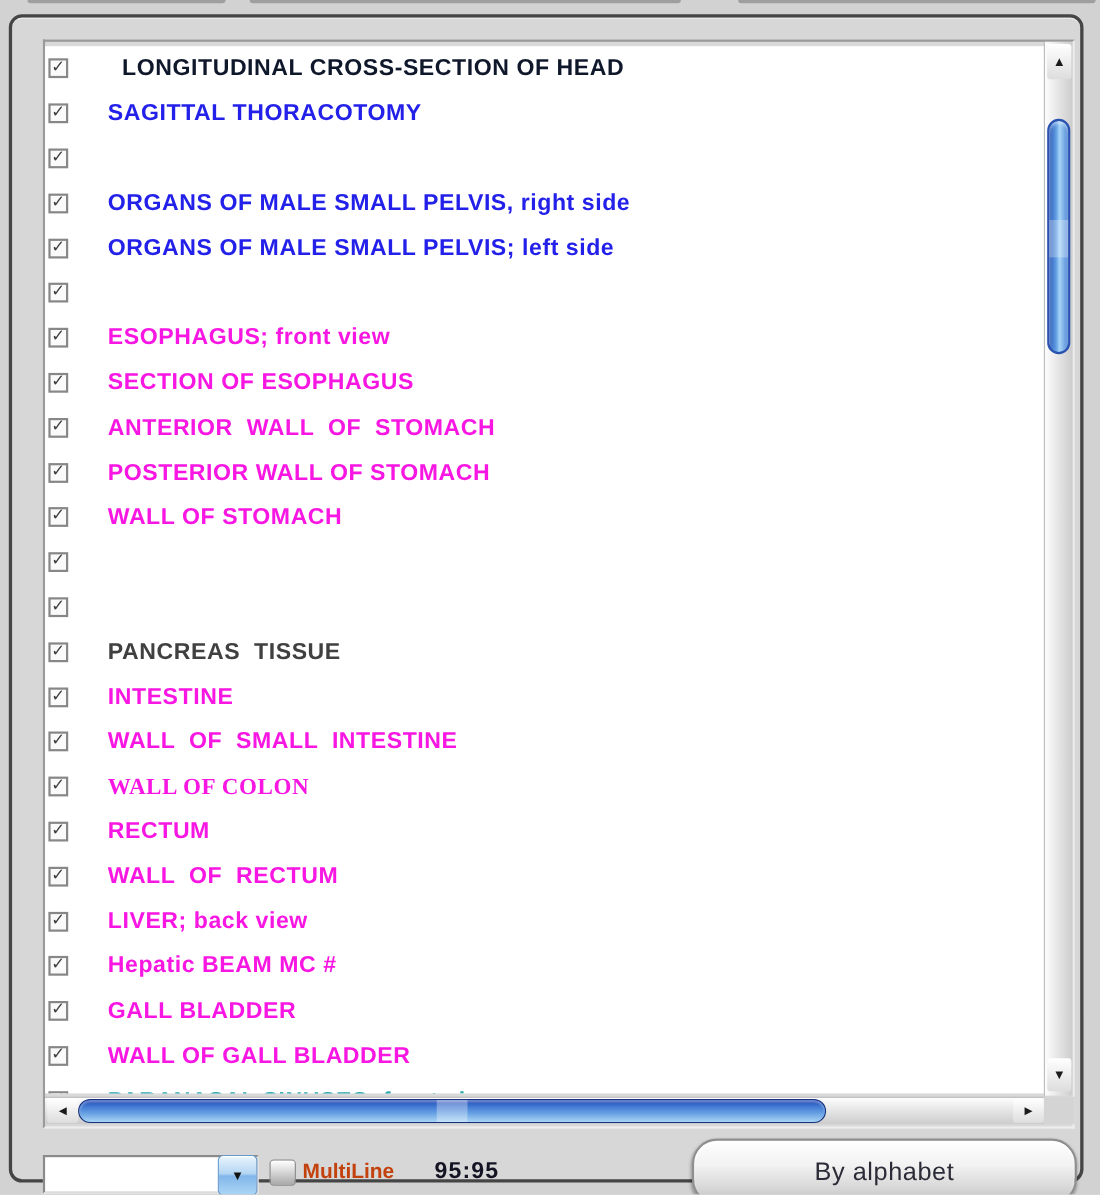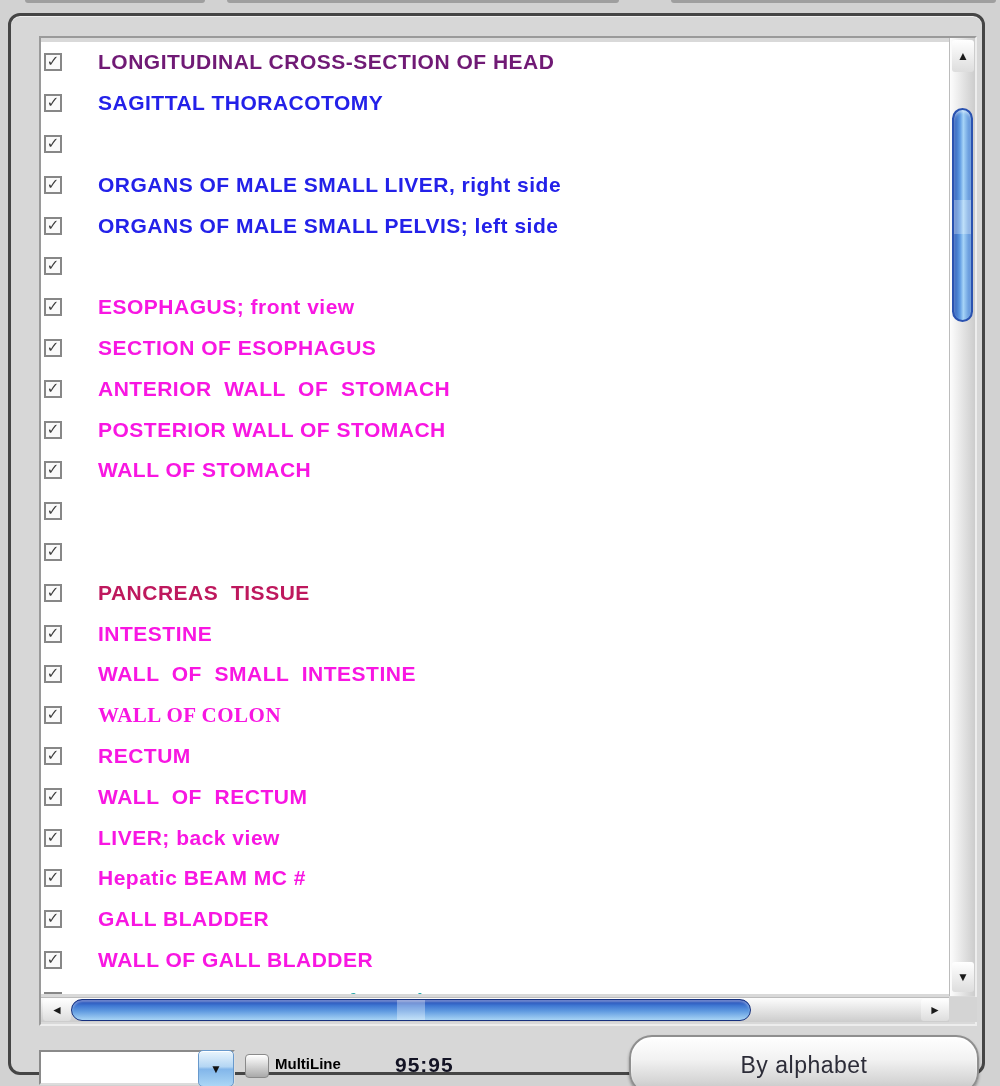--- a/index.html
+++ b/index.html
@@ -62,53 +62,53 @@
   .combo-val{position:absolute;left:6px;top:6px;font-size:18px;color:#222;}
   .combo-btn{position:absolute;right:-1px;top:-2px;width:36px;height:37px;border-radius:5px;
          border:1px solid #6899cc;
          background:linear-gradient(180deg,#eaf5fd 0%,#b4d6f3 45%,#82b6ea 52%,#abd6f5 100%);
          display:flex;align-items:center;justify-content:center;box-shadow:inset 0 1px 0 #fff;}
   .combo-arrow{font-size:12px;color:#111;}
   .ml-box{position:absolute;left:234px;top:1038px;width:24px;height:24px;border-radius:4px;
          border:1px solid #8a8a8a;
          background:linear-gradient(180deg,#ffffff 0%,#d9d9d9 45%,#a9a9a9 100%);
          box-shadow:inset 0 1px 0 #ffffff;}
-  .ml-label{position:absolute;left:264px;top:1039px;font-weight:bold;font-size:15px;color:#000000;}
+  .ml-label{position:absolute;left:264px;top:1039px;font-weight:bold;font-size:19px;color:#c2410c;}
   .count{position:absolute;left:384px;top:1037px;font-weight:bold;font-size:21px;color:#131324;letter-spacing:1px;}
   .alpha-btn{position:absolute;left:618px;top:1019px;width:350px;height:60px;border-radius:23px;
          border:2px solid #8f8f8f;
          background:linear-gradient(180deg,#ffffff 0%,#f2f2f2 40%,#d6d6d6 78%,#c2c2c2 100%);
          box-shadow:0 2px 3px rgba(0,0,0,.35), inset 0 2px 2px #ffffff;
          color:#2c2c38;font-size:23px;letter-spacing:0.5px;cursor:default;}
 </style>
 </head>
 <body>
 
 <div id="screen">
   <div class="topline" id="tl1"></div>
   <div class="topline" id="tl2"></div>
   <div class="topline" id="tl3"></div>
 
   <div class="panel">
     <div class="listframe">
       <div class="list">
           <div class="row">
             <span class="cb">✓</span>
-            <span class="lbl" style="color: #701a75;">LONGITUDINAL CROSS-SECTION OF HEAD</span>
+            <span class="lbl" style="color: #0f172a; margin-left: 13px;">LONGITUDINAL CROSS-SECTION OF HEAD</span>
           </div>
           <div class="row">
             <span class="cb">✓</span>
             <span class="lbl" style="color: rgb(35, 33, 233);">SAGITTAL THORACOTOMY</span>
           </div>
           <div class="row">
             <span class="cb">✓</span>
           </div>
           <div class="row">
             <span class="cb">✓</span>
-            <span class="lbl" style="color: rgb(35, 33, 233);">ORGANS OF MALE SMALL LIVER, right side</span>
+            <span class="lbl" style="color: rgb(35, 33, 233);">ORGANS OF MALE SMALL PELVIS, right side</span>
           </div>
           <div class="row">
             <span class="cb">✓</span>
             <span class="lbl" style="color: rgb(35, 33, 233);">ORGANS OF MALE SMALL PELVIS; left side</span>
           </div>
           <div class="row">
             <span class="cb">✓</span>
           </div>
           <div class="row">
             <span class="cb">✓</span>
@@ -131,21 +131,21 @@
             <span class="lbl" style="color: rgb(248, 22, 226);">WALL OF STOMACH</span>
           </div>
           <div class="row">
             <span class="cb">✓</span>
           </div>
           <div class="row">
             <span class="cb">✓</span>
           </div>
           <div class="row">
             <span class="cb">✓</span>
-            <span class="lbl" style="color: #be185d;">PANCREAS  TISSUE</span>
+            <span class="lbl" style="color: #404040;">PANCREAS  TISSUE</span>
           </div>
           <div class="row">
             <span class="cb">✓</span>
             <span class="lbl" style="color: rgb(248, 22, 226);">INTESTINE</span>
           </div>
           <div class="row">
             <span class="cb">✓</span>
             <span class="lbl" style="color: rgb(248, 22, 226);">WALL  OF  SMALL  INTESTINE</span>
           </div>
           <div class="row">

